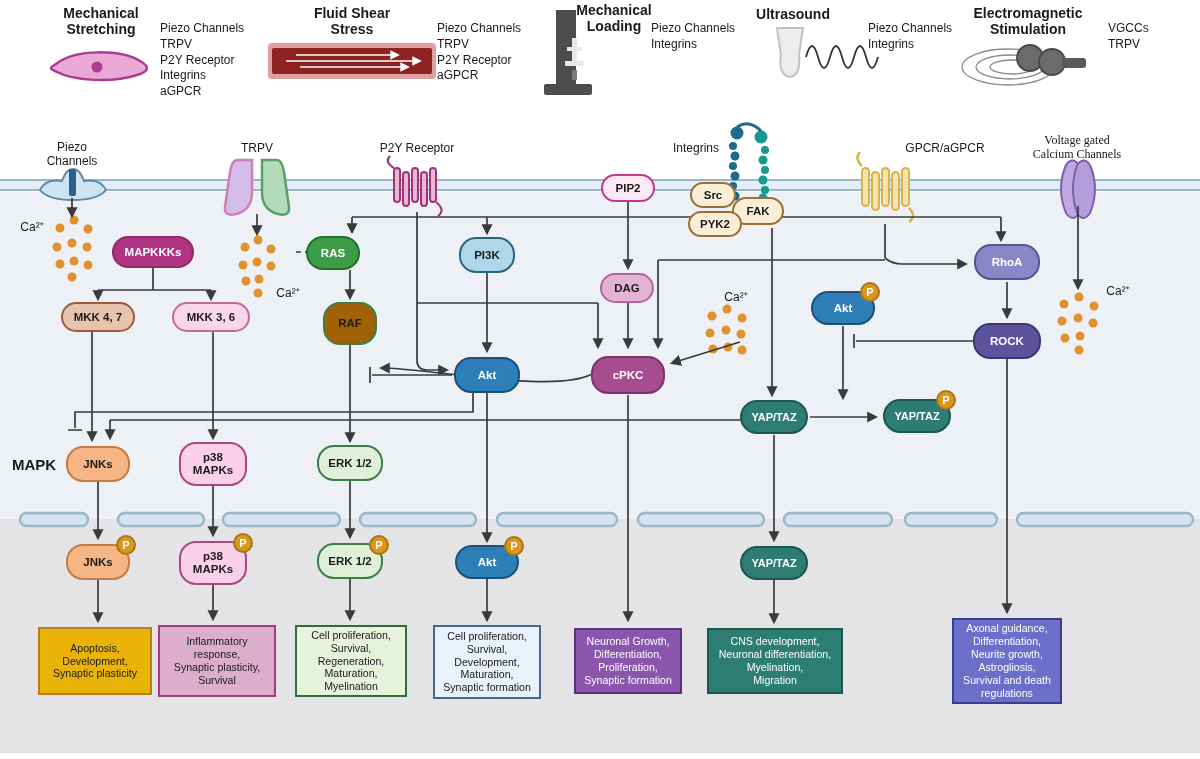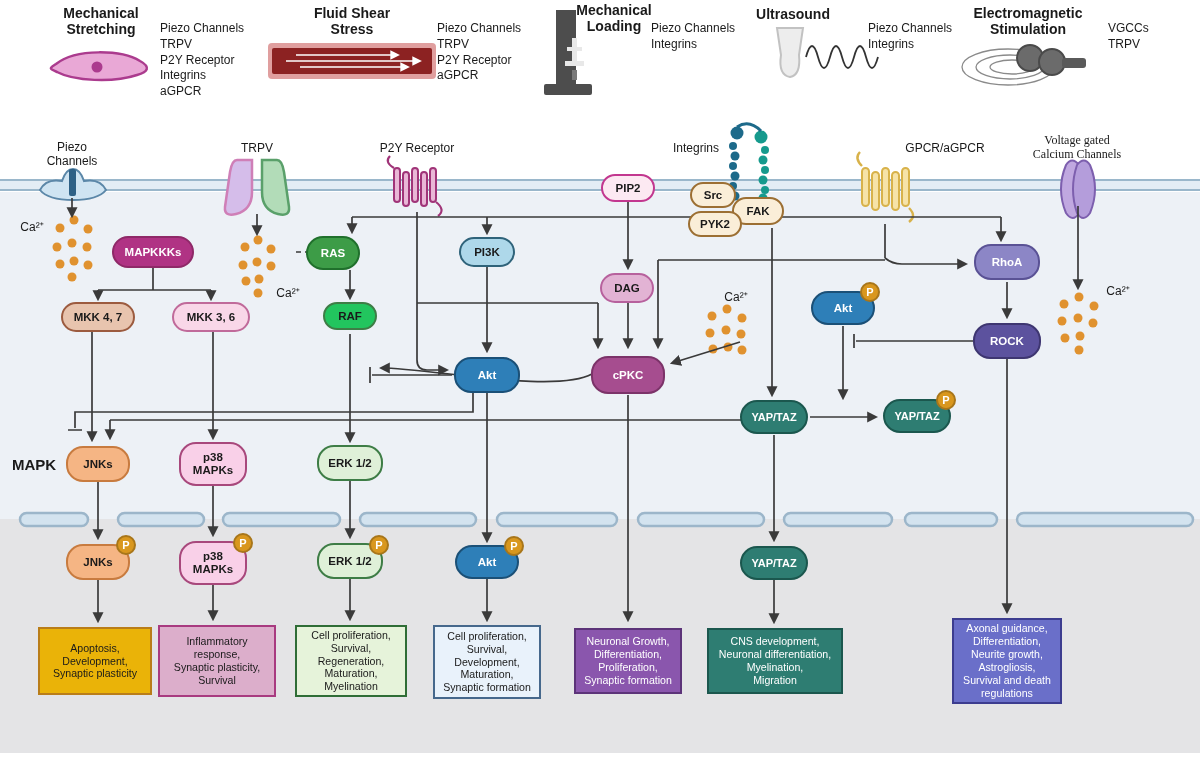--- a/index.html
+++ b/index.html
@@ -300,22 +300,22 @@
   <div class="lbl" style="left:268px;top:286px;width:40px;">Ca²⁺</div>
   <div class="lbl" style="left:716px;top:290px;width:40px;">Ca²⁺</div>
   <div class="lbl" style="left:1098px;top:284px;width:40px;">Ca²⁺</div>
 
   <div class="mapk-lbl" style="left:12px;top:456px;">MAPK</div>
 
   <div class="pill" style="left:112px;top:236px;width:82px;height:32px;background:#b03384;border-color:#8f2968;color:#fff;">MAPKKKs</div>
   <div class="pill" style="left:61px;top:302px;width:74px;height:30px;background:#e8c4ae;border-color:#9c5b3f;">MKK 4, 7</div>
   <div class="pill" style="left:172px;top:302px;width:78px;height:30px;background:#f9d7e8;border-color:#c06a9a;">MKK 3, 6</div>
   <div class="pill" style="left:306px;top:236px;width:54px;height:34px;background:#3d9c47;border-color:#20702c;color:#fff;">RAS</div>
-  <div class="pill" style="left:323px;top:302px;width:54px;height:28px;background:#22c55e;border-color:#3e7d46;">RAF</div>
-  <div class="pill" style="left:459px;top:237px;width:56px;height:30px;background:#aed8ea;border-color:#2f637a;">PI3K</div>
+  <div class="pill" style="left:323px;top:302px;width:54px;height:43px;background:#a16207;border-color:#3e7d46;">RAF</div>
+  <div class="pill" style="left:459px;top:237px;width:56px;height:36px;background:#aed8ea;border-color:#2f637a;">PI3K</div>
   <div class="pill" style="left:454px;top:357px;width:66px;height:36px;background:#2e7fb8;border-color:#1b5077;color:#fff;">Akt</div>
   <div class="pill" style="left:601px;top:174px;width:54px;height:28px;background:#fce9f2;border-color:#c2378f;">PIP2</div>
   <div class="pill" style="left:600px;top:273px;width:54px;height:30px;background:#e2b3d4;border-color:#b7619d;text-align:right;">DAG</div>
   <div class="pill" style="left:591px;top:356px;width:74px;height:38px;background:#a64d8f;border-color:#7c3369;color:#fff;">cPKC</div>
   <div class="pill" style="left:690px;top:182px;width:46px;height:26px;background:#faeed8;border-color:#9c6f33;">Src</div>
   <div class="pill" style="left:732px;top:197px;width:52px;height:28px;background:#faeed8;border-color:#9c6f33;">FAK</div>
   <div class="pill" style="left:688px;top:211px;width:54px;height:26px;background:#faeed8;border-color:#9c6f33;">PYK2</div>
   <div class="pill" style="left:974px;top:244px;width:66px;height:36px;background:#8c86c6;border-color:#5a5295;color:#fff;">RhoA</div>
   <div class="pill" style="left:973px;top:323px;width:68px;height:36px;background:#5c529e;border-color:#3e3671;color:#fff;">ROCK</div>
 

